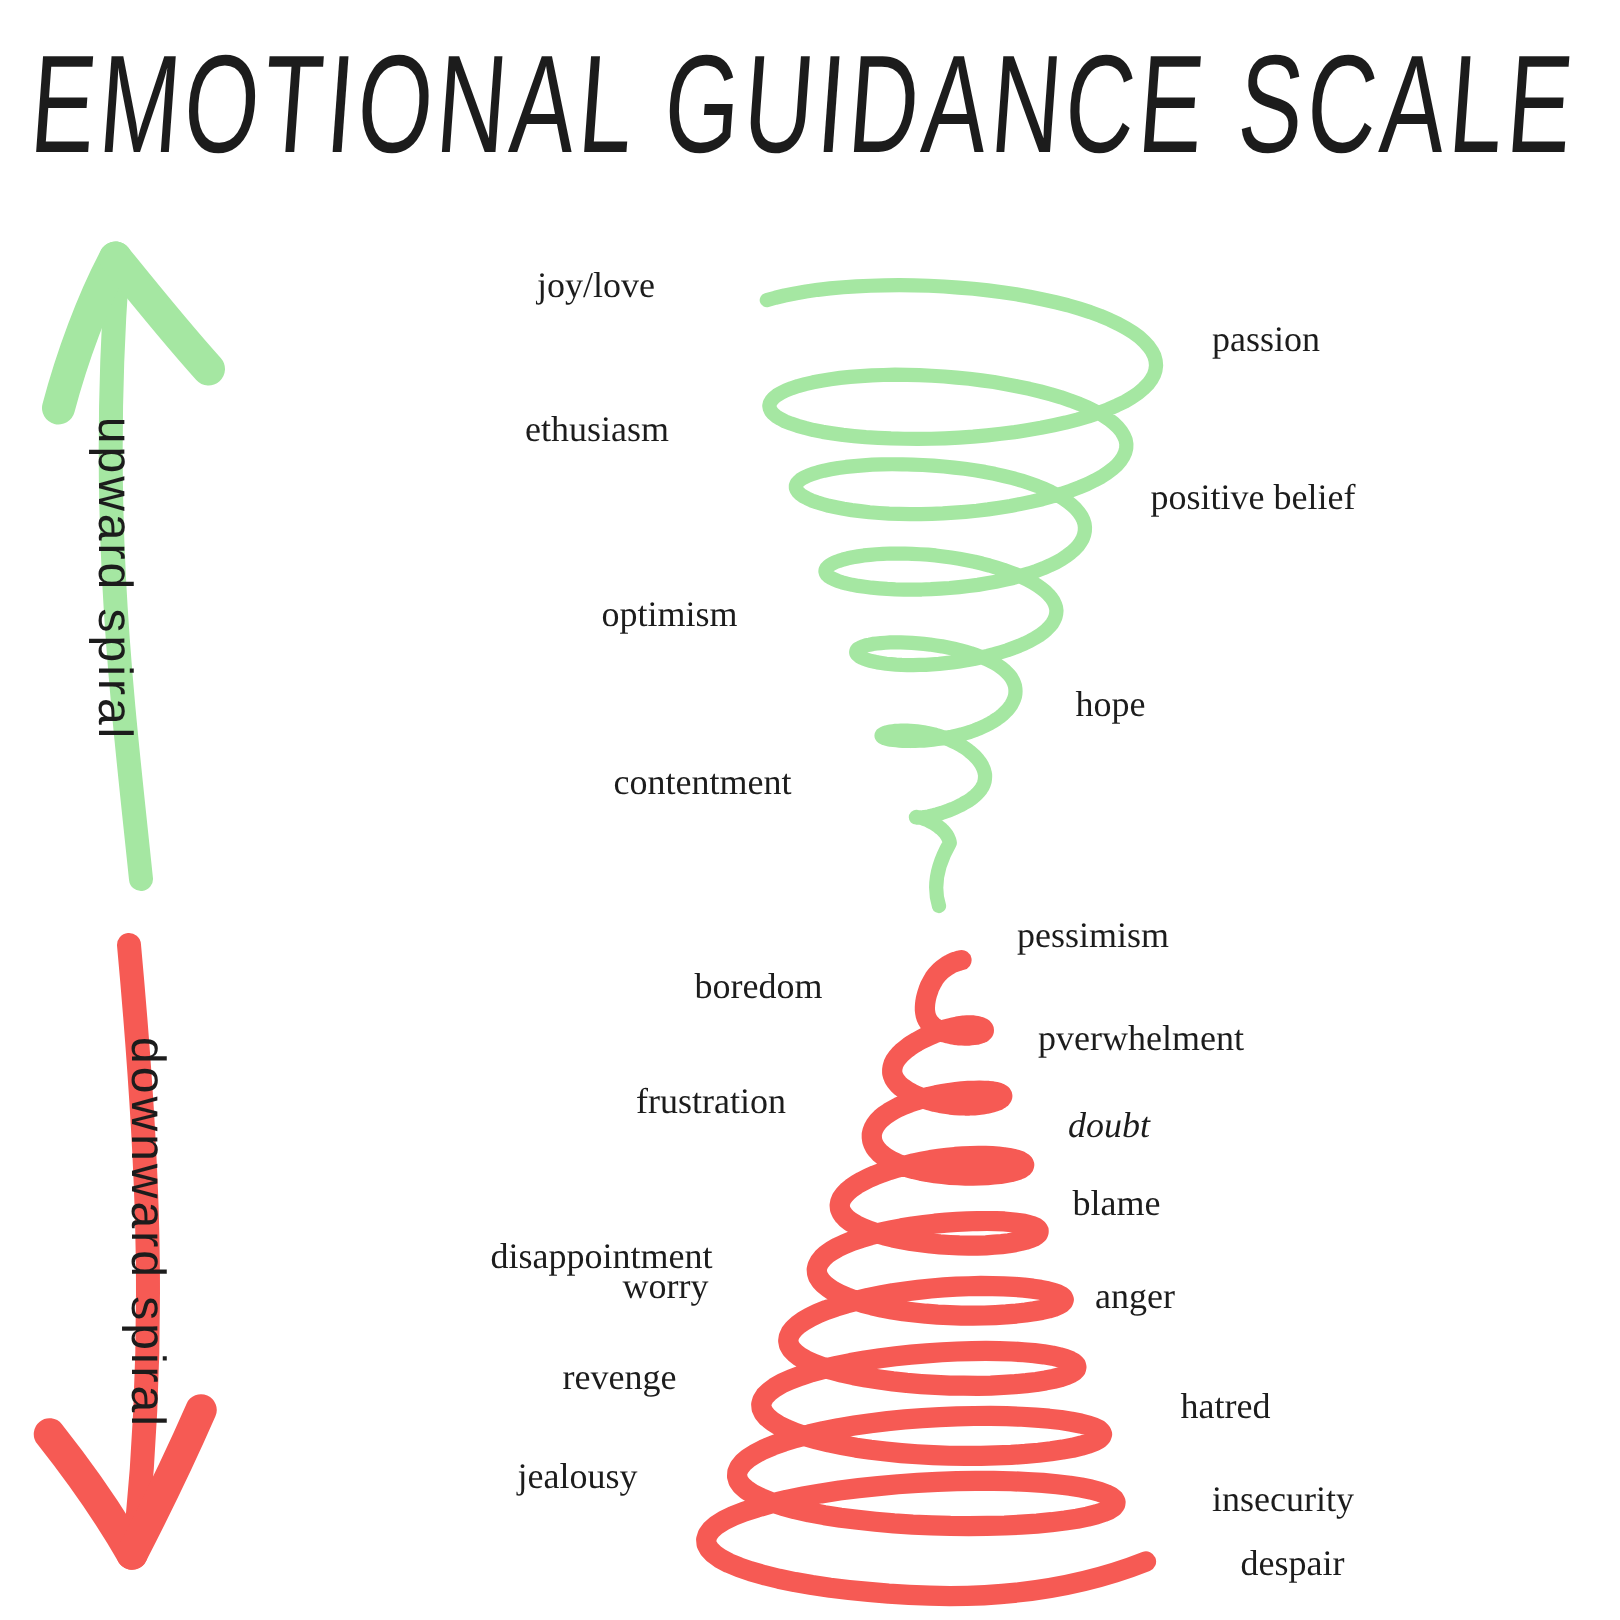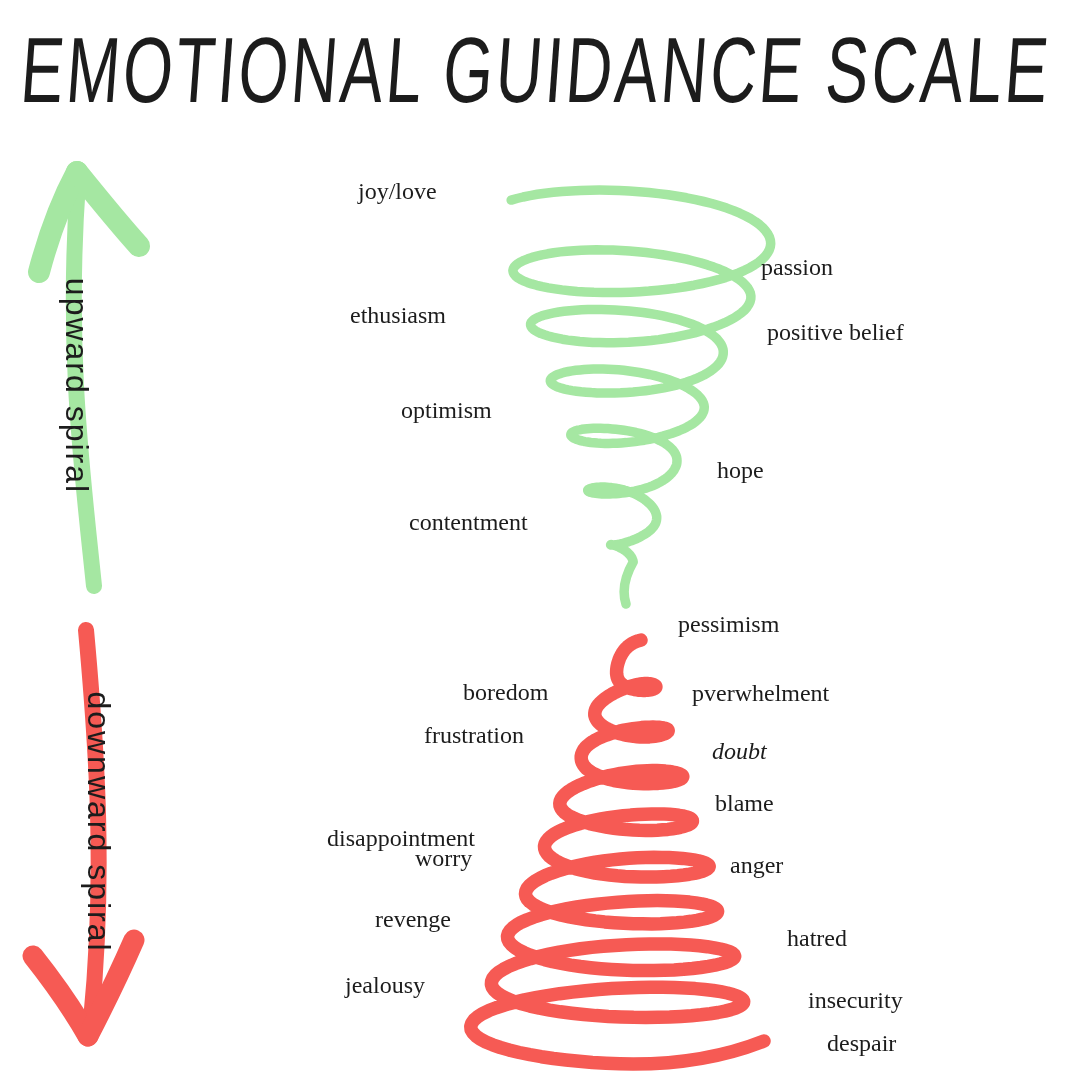--- a/index.html
+++ b/index.html
@@ -47,29 +47,29 @@
     <path d="M 88 1036 C 104 1005, 120 972, 134 940" stroke-width="21"></path>
   </g>
 </svg>
 
 <div class="title">EMOTIONAL GUIDANCE SCALE</div>
 
 <div class="vlabel" style="left:-53px;top:366px;width:260px;">upward spiral</div>
 <div class="vlabel" style="left:-66px;top:802px;width:330px;">downward spiral</div>
 
 <div class="emotion" style="left:358px;top:176px;">joy/love</div>
-<div class="emotion" style="left:761px;top:212px;margin-top:40px;">passion</div>
-<div class="emotion" style="left:350px;top:300px;">ethusiasm</div>
+<div class="emotion" style="left:808px;top:212px;">passion</div>
+<div class="emotion" style="left:350px;top:272px;">ethusiasm</div>
 <div class="emotion" style="left:767px;top:317px;">positive belief</div>
 <div class="emotion" style="left:401px;top:395px;">optimism</div>
 <div class="emotion" style="left:717px;top:455px;">hope</div>
 <div class="emotion" style="left:409px;top:507px;">contentment</div>
 
 <div class="emotion" style="left:678px;top:609px;">pessimism</div>
-<div class="emotion" style="left:463px;top:643px;margin-top:34px;">boredom</div>
+<div class="emotion" style="left:463px;top:643px;">boredom</div>
 <div class="emotion" style="left:692px;top:678px;">pverwhelment</div>
 <div class="emotion" style="left:424px;top:720px;">frustration</div>
 <div class="emotion" style="left:712px;top:736px;font-style:italic;">doubt</div>
 <div class="emotion" style="left:327px;top:788px;margin-top:35px;">disappointment</div>
 <div class="emotion" style="left:715px;top:788px;text-align:right;">blame</div>
 <div class="emotion" style="left:415px;top:843px;">worry</div>
 <div class="emotion" style="left:730px;top:850px;">anger</div>
 <div class="emotion" style="left:375px;top:904px;">revenge</div>
 <div class="emotion" style="left:787px;top:923px;">hatred</div>
 <div class="emotion" style="left:345px;top:970px;">jealousy</div>

